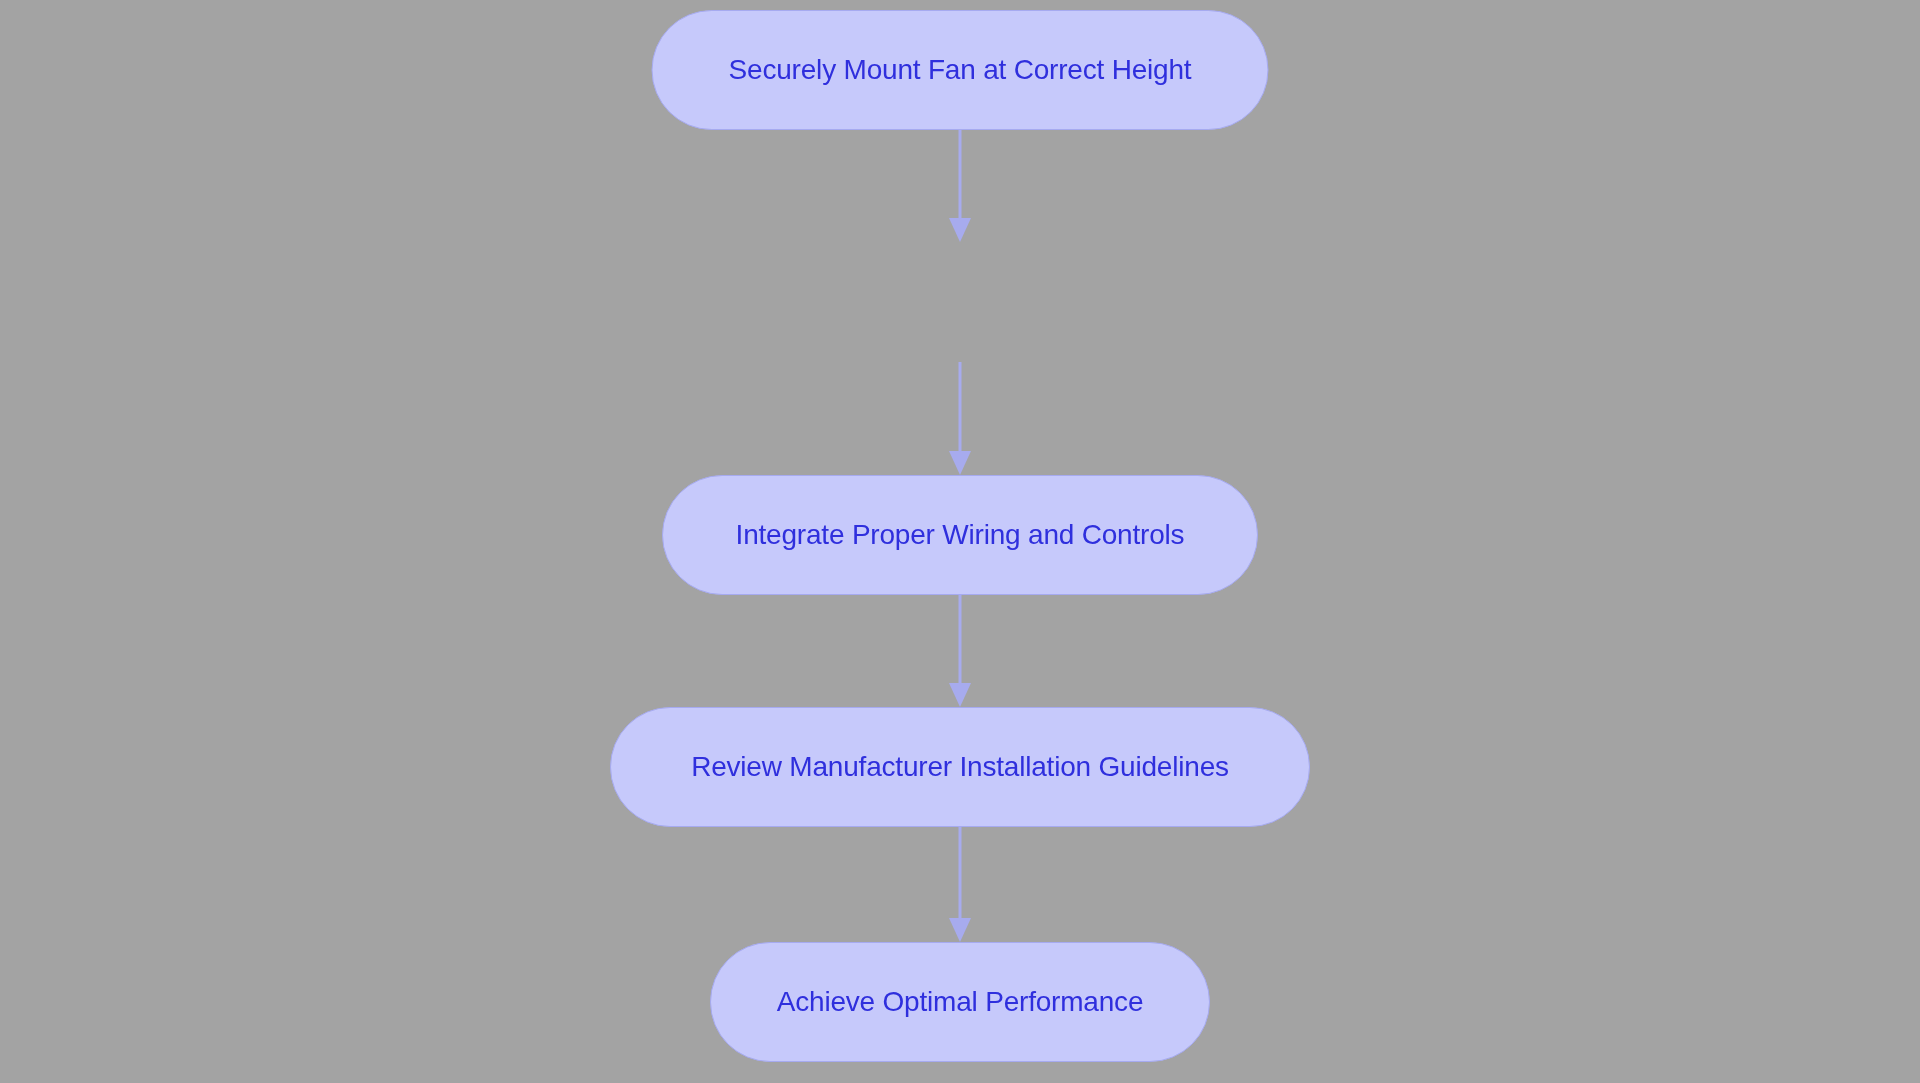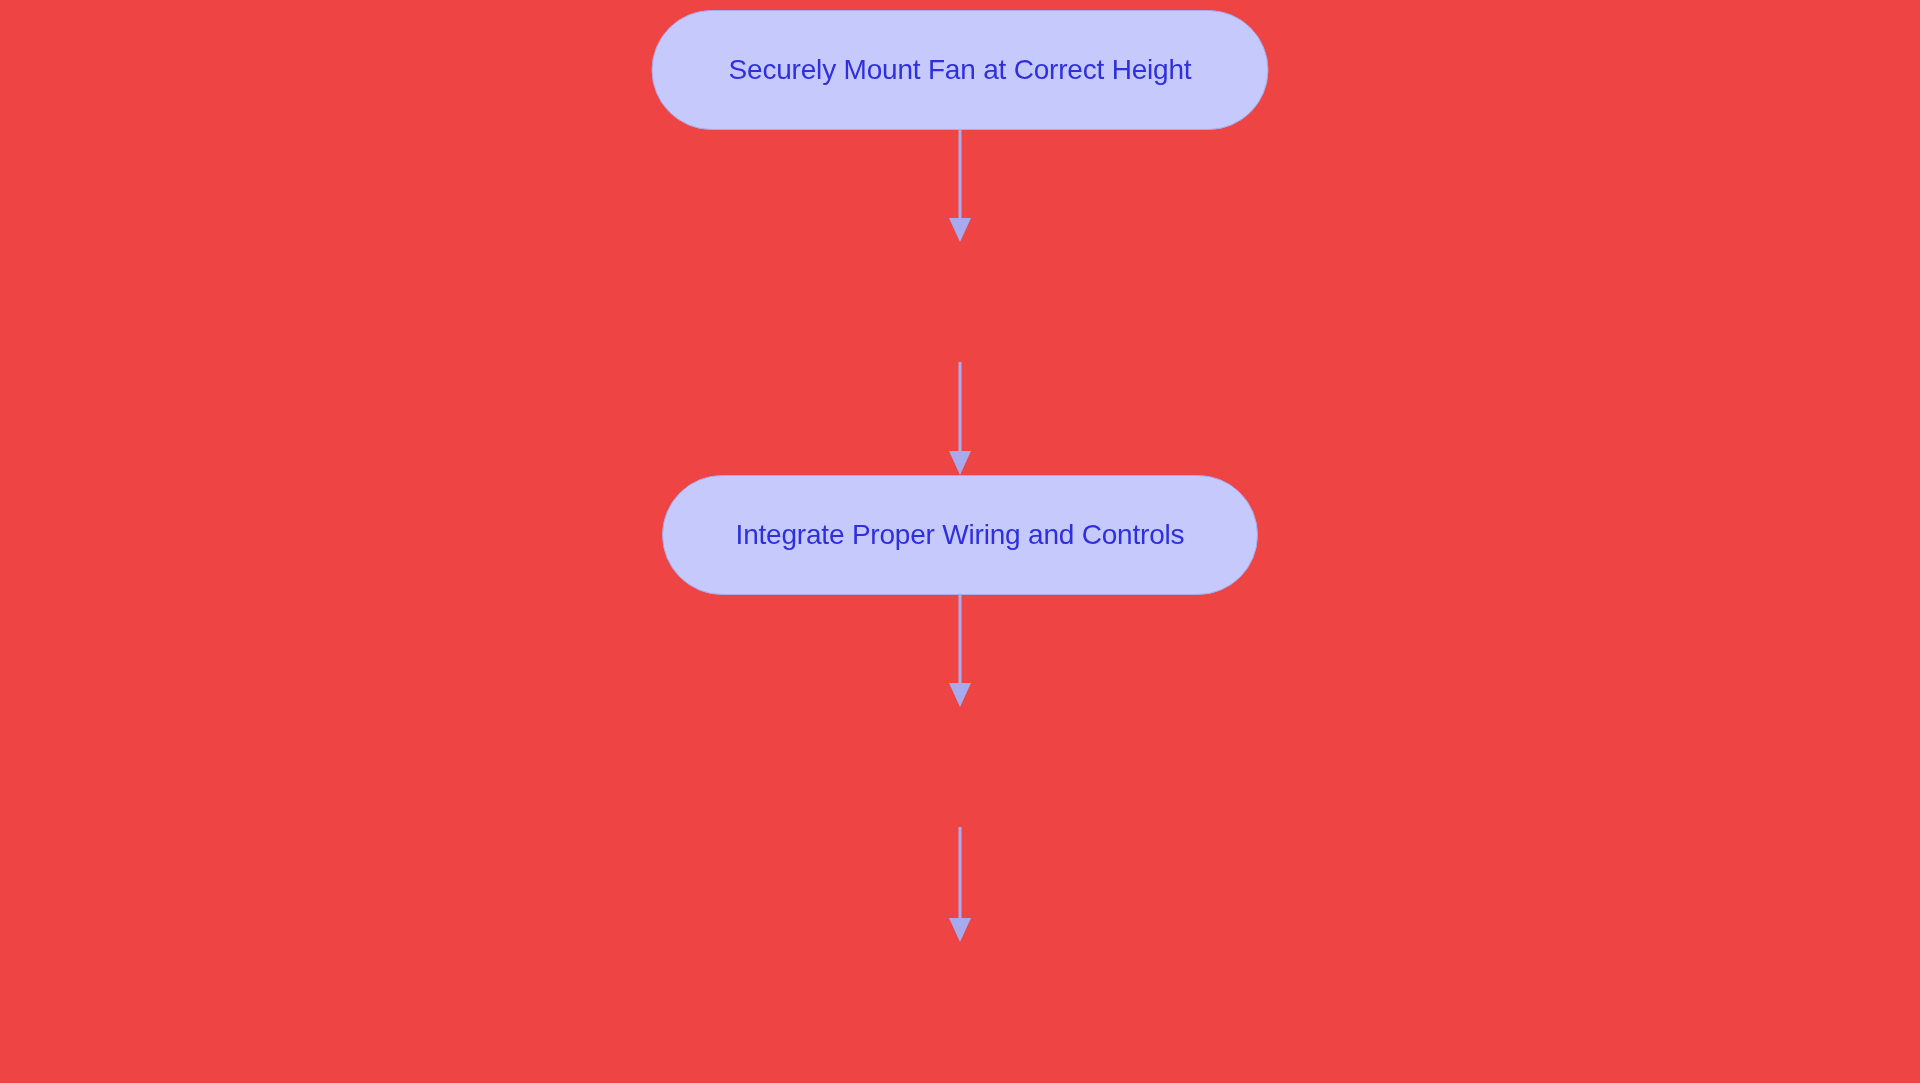--- a/index.html
+++ b/index.html
@@ -69,21 +69,21 @@
     width: 0;
     height: 0;
     border-left: 11px solid transparent;
     border-right: 11px solid transparent;
     border-top: 24px solid #a7abee;
   }
 </style>
 </head>
 <body>
 
-<div id="flowchart" style="background: #ef4444;">
+<div id="flowchart" style="background: #a3a3a3;">
     <div class="edge" style="top: 130px; height: 112px;">
       <div class="edge-line" style="height: 88px; background: rgb(167, 171, 238);"></div>
       <div class="edge-head" style="border-top-color: rgb(167, 171, 238);"></div>
     </div>
     <div class="edge" style="top: 362px; height: 113px;">
       <div class="edge-line" style="height: 89px; background: rgb(167, 171, 238);"></div>
       <div class="edge-head" style="border-top-color: rgb(167, 171, 238);"></div>
     </div>
     <div class="edge" style="top: 595px; height: 112px;">
       <div class="edge-line" style="height: 88px; background: rgb(167, 171, 238);"></div>
@@ -92,13 +92,19 @@
     <div class="edge" style="top: 827px; height: 115px;">
       <div class="edge-line" style="height: 91px; background: rgb(167, 171, 238);"></div>
       <div class="edge-head" style="border-top-color: rgb(167, 171, 238);"></div>
     </div>
     <div class="node" style="top: 10px; width: 617px; height: 120px; left: 960px; background: rgb(198, 201, 251); border-color: rgb(166, 170, 240);">
       <div class="node-label" style="color: rgb(47, 47, 221);">Securely Mount Fan at Correct Height</div>
     </div>
     <div class="node" style="top: 475px; width: 596px; height: 120px; left: 960px; background: rgb(198, 201, 251); border-color: rgb(166, 170, 240);">
       <div class="node-label" style="color: rgb(47, 47, 221); text-align: center;">Integrate Proper Wiring and Controls</div>
     </div>
+    <div class="node" style="top: 707px; width: 700px; height: 120px; left: 960px; background: rgb(198, 201, 251); border-color: rgb(166, 170, 240);">
+      <div class="node-label" style="color: rgb(47, 47, 221);">Review Manufacturer Installation Guidelines</div>
+    </div>
+    <div class="node" style="top: 942px; width: 500px; height: 120px; left: 960px; background: rgb(198, 201, 251); border-color: rgb(166, 170, 240);">
+      <div class="node-label" style="color: rgb(47, 47, 221);">Achieve Optimal Performance</div>
+    </div>
   </div>
 
 </body></html>

